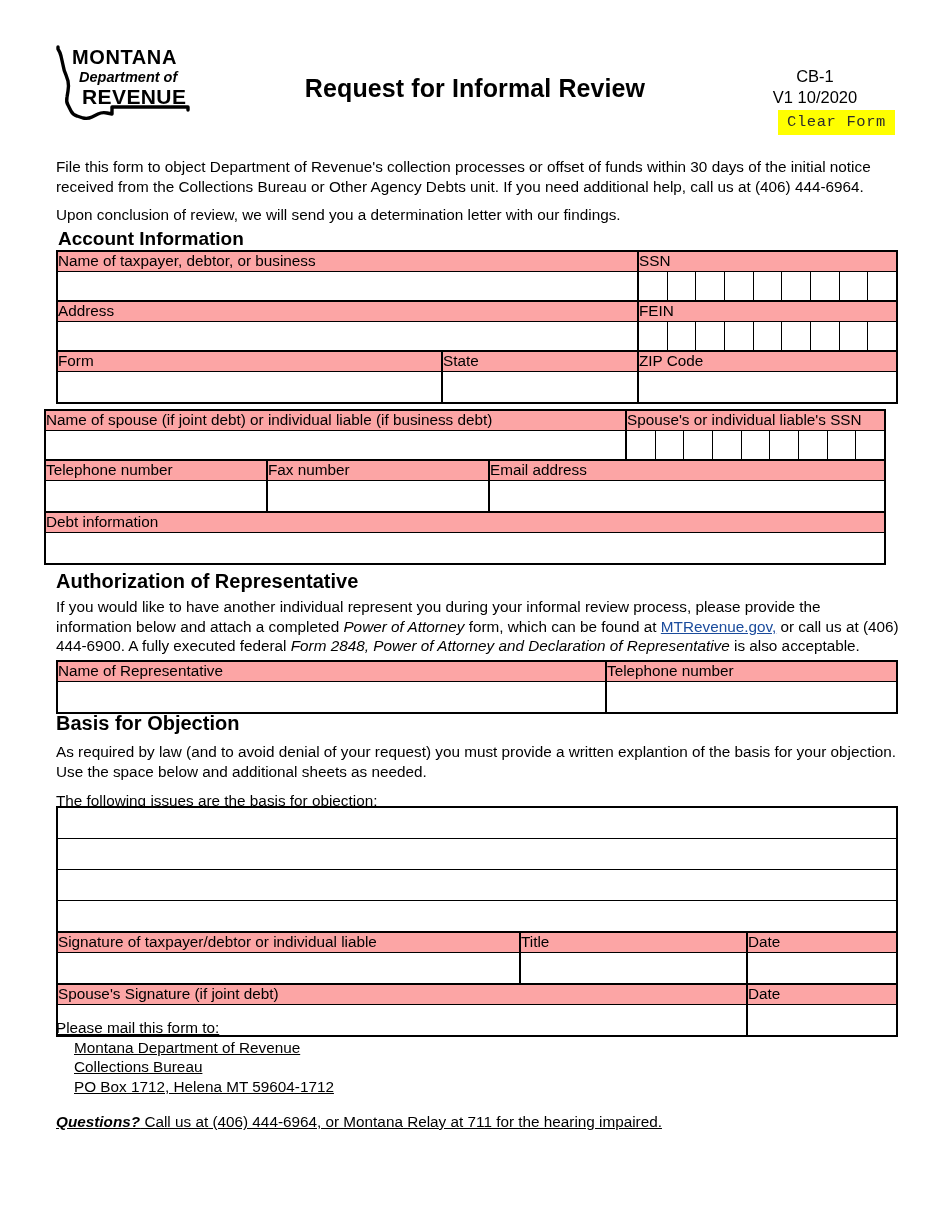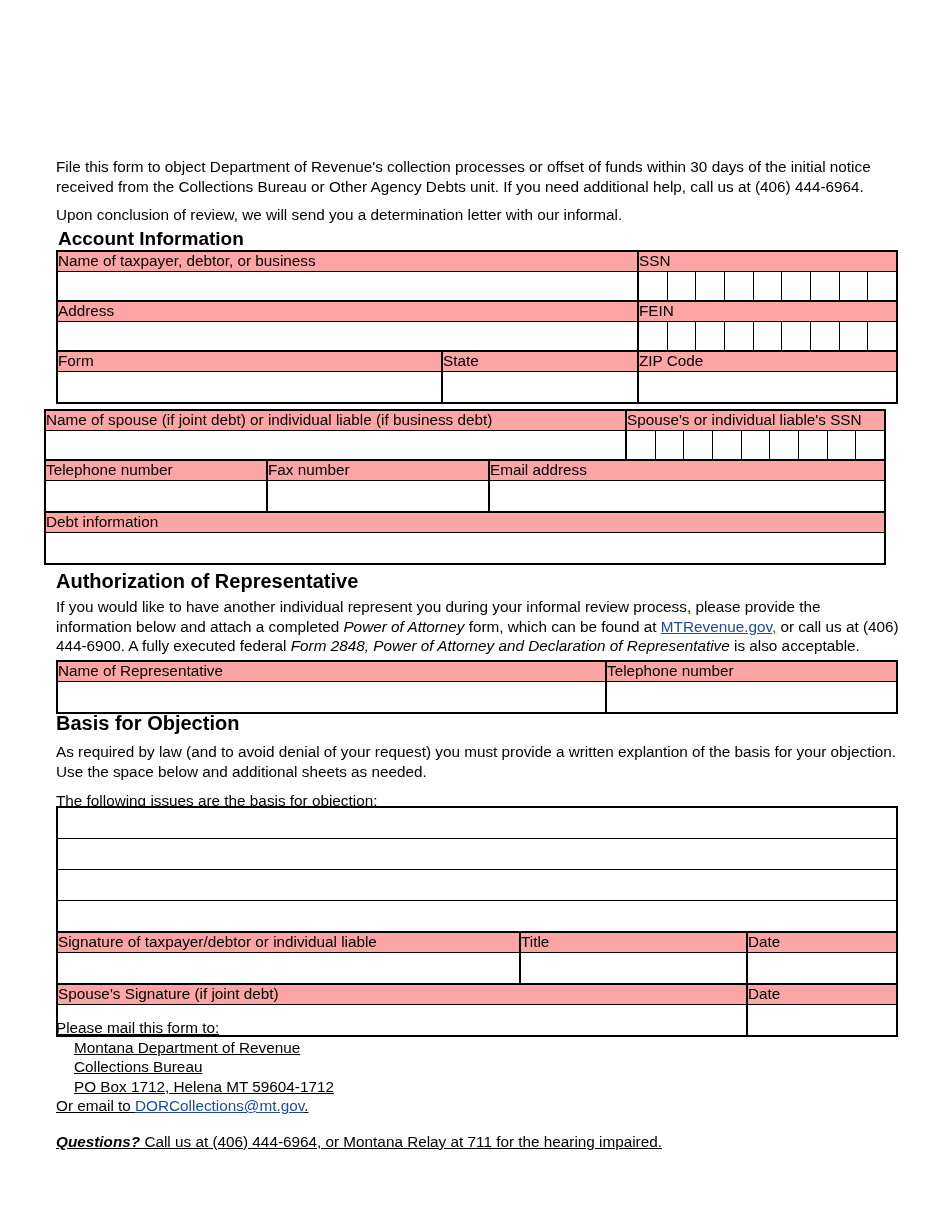--- a/index.html
+++ b/index.html
@@ -213,24 +213,46 @@
   .footer .questions b {
     font-style: italic;
     font-weight: bold;
   }
 </style>
 </head>
 <body>
 
 <div class="page">
 
+  <div class="header">
+
+    <div class="logo">
+      <svg width="150" height="78" viewBox="0 0 150 78" xmlns="http://www.w3.org/2000/svg">
+
+        <path d="M6 2 L6 4 Q8 7 9 11 L11 20 Q12 26 14 30 L16 36 Q17 41 16 46 L15 52
+                 Q14 57 16 60 L19 66 Q21 70 25 71 L31 73 Q36 74 40 72 L46 69
+                 Q50 67 55 68 L60 69 L60 62 L136 62 L136 65" fill="none" stroke="#000" stroke-width="3.4" stroke-linejoin="round" stroke-linecap="round"></path>
+        <text x="20" y="19" font-family="Liberation Sans, sans-serif" font-size="20" font-weight="bold" letter-spacing="0.6" fill="#000">MONTANA</text>
+        <text x="27" y="37" font-family="Liberation Sans, sans-serif" font-size="14.5" font-weight="bold" font-style="italic" fill="#000">Department of</text>
+        <text x="30" y="59" font-family="Liberation Sans, sans-serif" font-size="21" font-weight="bold" letter-spacing="0.4" fill="#000">REVENUE</text>
+      </svg>
+    </div>
+
+    <div class="form-title">Request for Informal Review</div>
+
+    <div class="header-right">
+      <div class="form-code">CB-1</div>
+      <div class="form-version">V1 10/2020</div>
+      <button class="clear-form-btn">Clear Form</button>
+    </div>
+  </div>
 
   <div class="intro">
     <p>File this form to object Department of Revenue's collection processes or offset of funds within 30 days of the initial notice received from the Collections Bureau or Other Agency Debts unit. If you need additional help, call us at (406) 444-6964.</p>
-    <p>Upon conclusion of review, we will send you a determination letter with our informal.</p>
+    <p>Upon conclusion of review, we will send you a determination letter with our findings.</p>
   </div>
 
   <h2 class="section-heading h-account">Account Information</h2>
 
   <table class="tbl" id="account-table">
     <colgroup>
       <col style="width:385px">
       <col style="width:196px">
       <col style="width:259px">
     </colgroup>
@@ -404,17 +426,16 @@
         <td class="fill fill-tall sep-left"></td>
       </tr>
     </tbody>
   </table>
 
   <div class="footer">
     <p class="ln">Please mail this form to:</p>
     <p class="ln indent">Montana Department of Revenue</p>
     <p class="ln indent">Collections Bureau</p>
     <p class="ln indent">PO Box 1712, Helena MT 59604-1712</p>
-    <p class="ln"><span>Or email to </span><a class="link" href="#">DORCollections@mt.gov</a><span>.</span></p>
     <p class="ln questions"><b>Questions?</b><span> Call us at (406) 444-6964, or Montana Relay at 711 for the hearing impaired.</span></p>
   </div>
 
 </div>
 
 </body></html>

